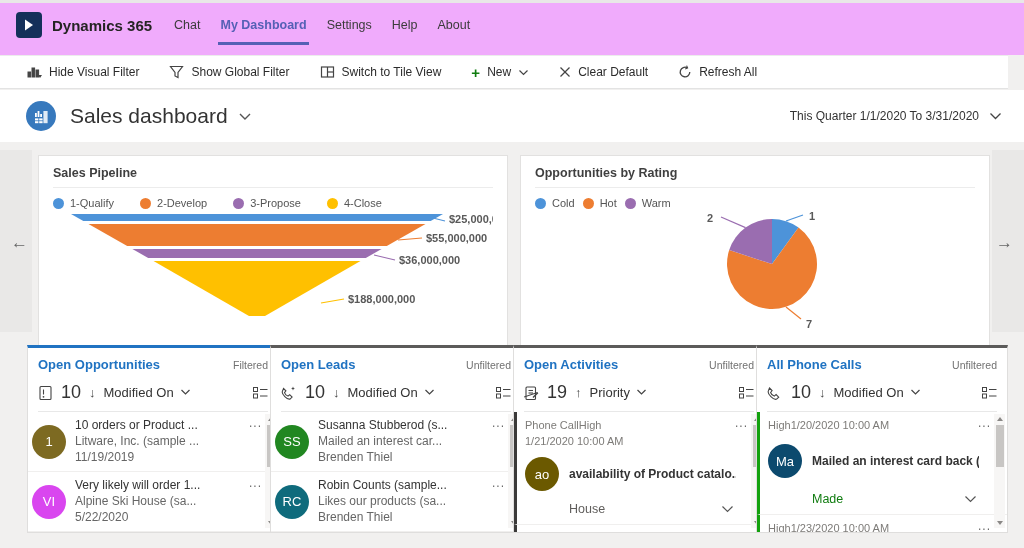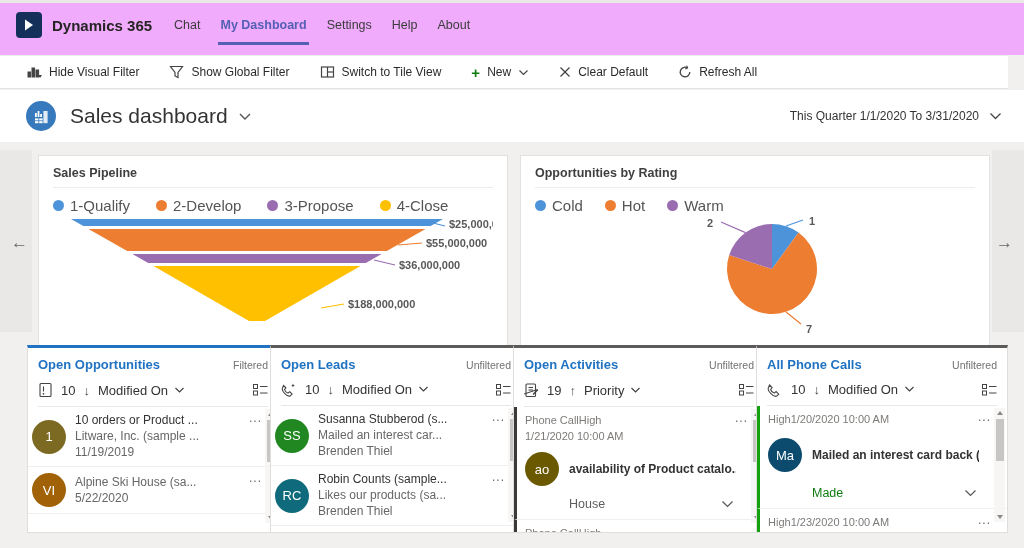--- a/index.html
+++ b/index.html
@@ -34,35 +34,35 @@
 
   
   .edge-strip { position:absolute; top:150px; height:182px; width:32px; background:#e9e8e7; }
   .edge-strip.left { left:0; } .edge-strip.right { right:0; }
   .car-arrow { position:absolute; top:233px; font-size:17px; color:#666; cursor:pointer; }
   .car-arrow.left { left:11px; } .car-arrow.right { right:11px; }
 
   .chart-card { position:absolute; top:155px; width:470px; height:226px; background:#fff; border:1px solid #e2e1e0; padding:10px 14px 12px; }
   .cc1 { left:38px; } .cc2 { left:520px; }
   .chart-title { font-size:12.5px; font-weight:bold; color:#3f3f3f; padding-bottom:7px; border-bottom:1px solid #ececec; }
-  .legend { display:flex; align-items:center; gap:26px; margin-top:9px; font-size:15px; color:#555; }
+  .legend { display:flex; align-items:center; gap:26px; margin-top:9px; font-size:11px; color:#555; }
   .legend-item { display:flex; align-items:center; gap:6px; }
   .dot { width:11px; height:11px; border-radius:50%; flex:0 0 auto; }
   .chart-svg { display:block; margin-top:3px; }
   .chart-svg text { font-family:"Liberation Sans",sans-serif; font-size:11px; font-weight:bold; fill:#595959; }
 
   
   .list-card { position:absolute; top:345px; width:252px; height:188px; background:#fff; border:1px solid #dfdedd; border-top:3px solid #5c5b5a; padding:0 10px; overflow:hidden; }
   .list-card.selected { border-top-color:#2073c2; }
   .lc1 { left:27px; } .lc2 { left:270px; } .lc3 { left:513px; } .lc4 { left:756px; }
   .card-title-row { display:flex; justify-content:space-between; align-items:baseline; margin-top:9px; }
   .card-title { font-size:13px; font-weight:bold; color:#2073c2; cursor:pointer; white-space:nowrap; }
   .filter-state { font-size:10.5px; color:#717171; }
   .card-controls { display:flex; align-items:center; gap:8px; margin-top:10px; color:#333; }
-  .count { font-size:13px; }
+  .count { font-size:18px; }
   .sort-arrow { font-size:13px; color:#444; cursor:pointer; }
   .sort-field { font-size:13px; display:flex; align-items:center; gap:6px; cursor:pointer; white-space:nowrap; }
   .view-selector { margin-left:auto; cursor:pointer; }
   .card-divider { border-bottom:1px solid #e8e8e8; margin-top:8px; }
   .card-list { position:relative; margin:0 -10px; height:118px; }
 
   .row { display:flex; align-items:center; padding:6px 28px 6px 4px; border-bottom:1px solid #f0efee; position:relative; cursor:pointer; }
   .avatar { width:34px; height:34px; border-radius:50%; color:#fff; font-size:13px; display:flex; align-items:center; justify-content:center; flex:0 0 auto; }
   .row-text { margin-left:9px; min-width:0; flex:1; }
   .l1 { font-size:12px; color:#333; line-height:15px; white-space:nowrap; overflow:hidden; }
@@ -214,21 +214,21 @@
     <line x1="268" y1="91" x2="291" y2="87" stroke="#ffc000" stroke-width="1.2"></line>
     <text x="396" y="11">$25,000,000</text>
     <text x="373" y="30">$55,000,000</text>
     <text x="346" y="52">$36,000,000</text>
     <text x="295" y="91">$188,000,000</text>
   </svg>
 </div>
 
 <div class="chart-card cc2">
   <div class="chart-title">Opportunities by Rating</div>
-  <div class="legend" style="gap:22px;">
+  <div class="legend" style="gap:8px;">
     <div class="legend-item">
         <span class="dot" style="background:#4d93d9"></span>
         <span>Cold</span>
       </div>
     <div class="legend-item">
         <span class="dot" style="background:#ed7d31"></span>
         <span>Hot</span>
       </div>
     <div class="legend-item">
         <span class="dot" style="background:#9a6db0"></span>
@@ -279,22 +279,23 @@
     <div class="row">
       <div class="avatar" style="background:#7d6a22">1</div>
       <div class="row-text">
         <div class="l1">10 orders or Product ...</div>
         <div class="l2">Litware, Inc. (sample ...</div>
         <div class="l2">11/19/2019</div>
       </div>
       <span class="more">...</span>
     </div>
     <div class="row">
-      <div class="avatar" style="background:#a16207">VI</div>
+      <div class="avatar" style="background:#d946ef">VI</div>
       <div class="row-text">
+        <div class="l1">Very likely will order 1...</div>
         <div class="l2">Alpine Ski House (sa...</div>
         <div class="l2">5/22/2020</div>
       </div>
       <span class="more">...</span>
     </div>
     <div class="scrollbar">
         <div class="sb-up"></div>
         <div class="sb-thumb"></div>
         <div class="sb-down"></div>
       </div>

